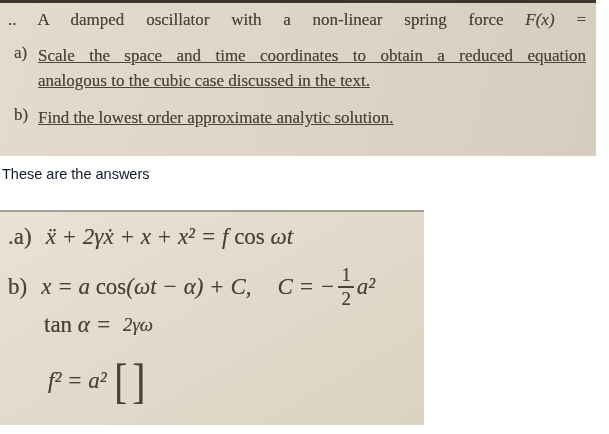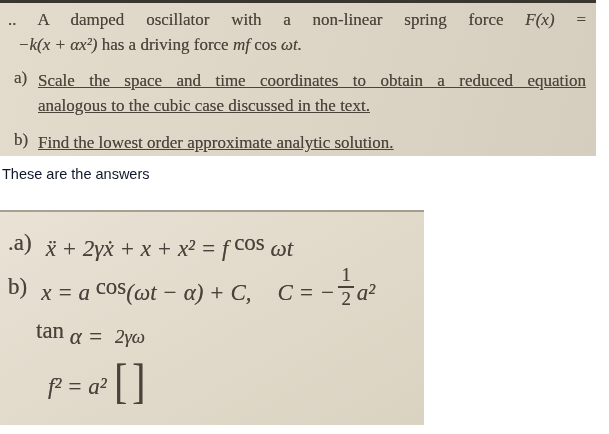--- a/index.html
+++ b/index.html
@@ -17,21 +17,21 @@
     font-size: 17px;
     text-shadow: 0 0 0.5px rgba(74,68,59,0.65);
   }
   .p-line1 { text-align: justify; text-align-last: justify; line-height: 22px; }
   .p-line2 { margin: 3px 0 0 10px; line-height: 22px; }
   .p-item { display: flex; margin-top: 12px; }
   .p-item .lbl { width: 24px; flex: 0 0 24px; margin-left: 6px; }
   .p-item .body { flex: 1 1 auto; text-decoration: underline; }
   .just { text-align: justify; text-align-last: justify; }
   .pl-line { line-height: 25px; }
-  .m { font-style: italic; margin-top: 12px; }
+  .m { font-style: italic; }
   .up { font-style: normal; }
 
   
   .caption {
     position: absolute; left: 2px; top: 166px;
     font-family: "Liberation Sans", sans-serif;
     font-size: 14.5px; color: #0f172a;
   }
 
   
@@ -40,37 +40,36 @@
     background: linear-gradient(150deg, #e9e2d5 0%, #e0d9c9 60%, #dad3c2 100%);
     border-top: 2px solid rgba(96,90,78,0.45);
     font-family: "Liberation Serif", "DejaVu Serif", serif;
     color: #48423a;
     font-size: 23px;
     text-shadow: 0 0 0.5px rgba(72,66,58,0.6);
   }
   .eq-row { position: absolute; display: flex; align-items: center; white-space: pre; }
   .row-a   { left: 8px;  top: 12px; }
   .row-b   { left: 8px;  top: 52px; }
-  .row-tan { left: 36px; top: 100px; }
+  .row-tan { left: 44px; top: 100px; }
   .row-f   { left: 48px; top: 146px; }
   .row-a .lbl2, .row-b .lbl2 { font-style: normal; margin-right: 14px; }
   .frac { display: inline-flex; flex-direction: column; align-items: center;
           font-size: 0.82em; line-height: 1.15; margin: 0 3px; vertical-align: middle; }
   .frac .den { border-top: 2px solid #48423a; padding: 0 3px; }
   .frac .num { padding: 0 3px; }
   .gap-wide { display: inline-block; width: 26px; }
   .bracket { font-size: 46px; font-weight: 300; line-height: 1;
              transform: scaleY(1.05) scaleX(0.85); margin: 0 1px; }
 </style>
 </head>
 <body>
 
 <div class="photo1">
   <div class="p-line1"><span class="up">..</span> <span class="up">A damped oscillator with a non-linear spring force</span> <span class="m">F(x)</span> <span class="up">=</span></div>
-  <div class="p-line2"><span class="m">−k(x + αx²)</span><span class="up"> has a driving force </span><span class="m">mf </span><span class="up">cos</span><span class="m"> ωt.</span></div>
 
   <div class="p-item">
     <span class="lbl">a)</span>
     <div class="body">
       <div class="pl-line just">Scale the space and time coordinates to obtain a reduced equation</div>
       <div class="pl-line">analogous to the cubic case discussed in the text.</div>
     </div>
   </div>
 
   <div class="p-item">

